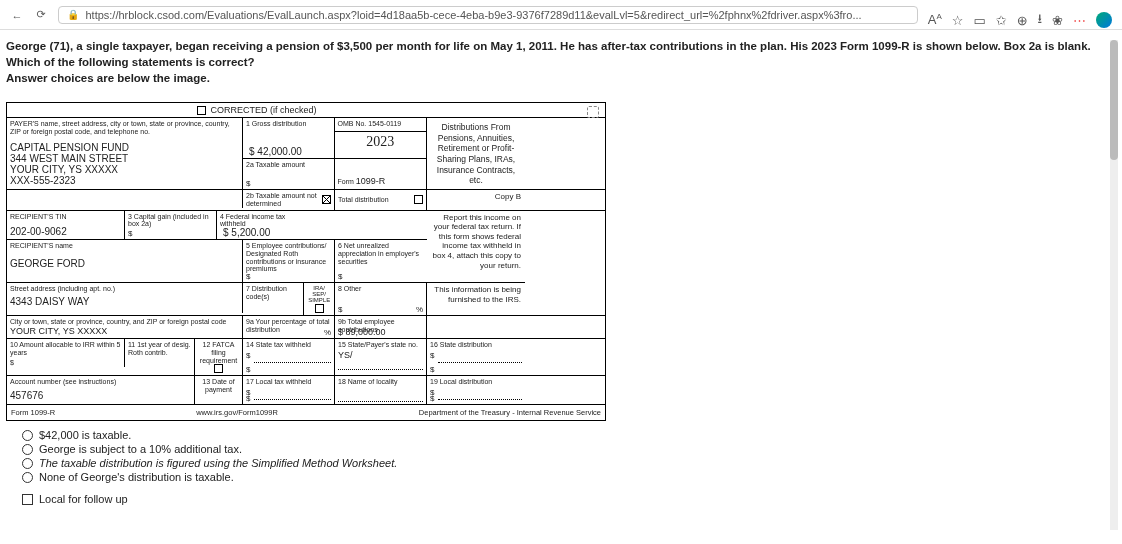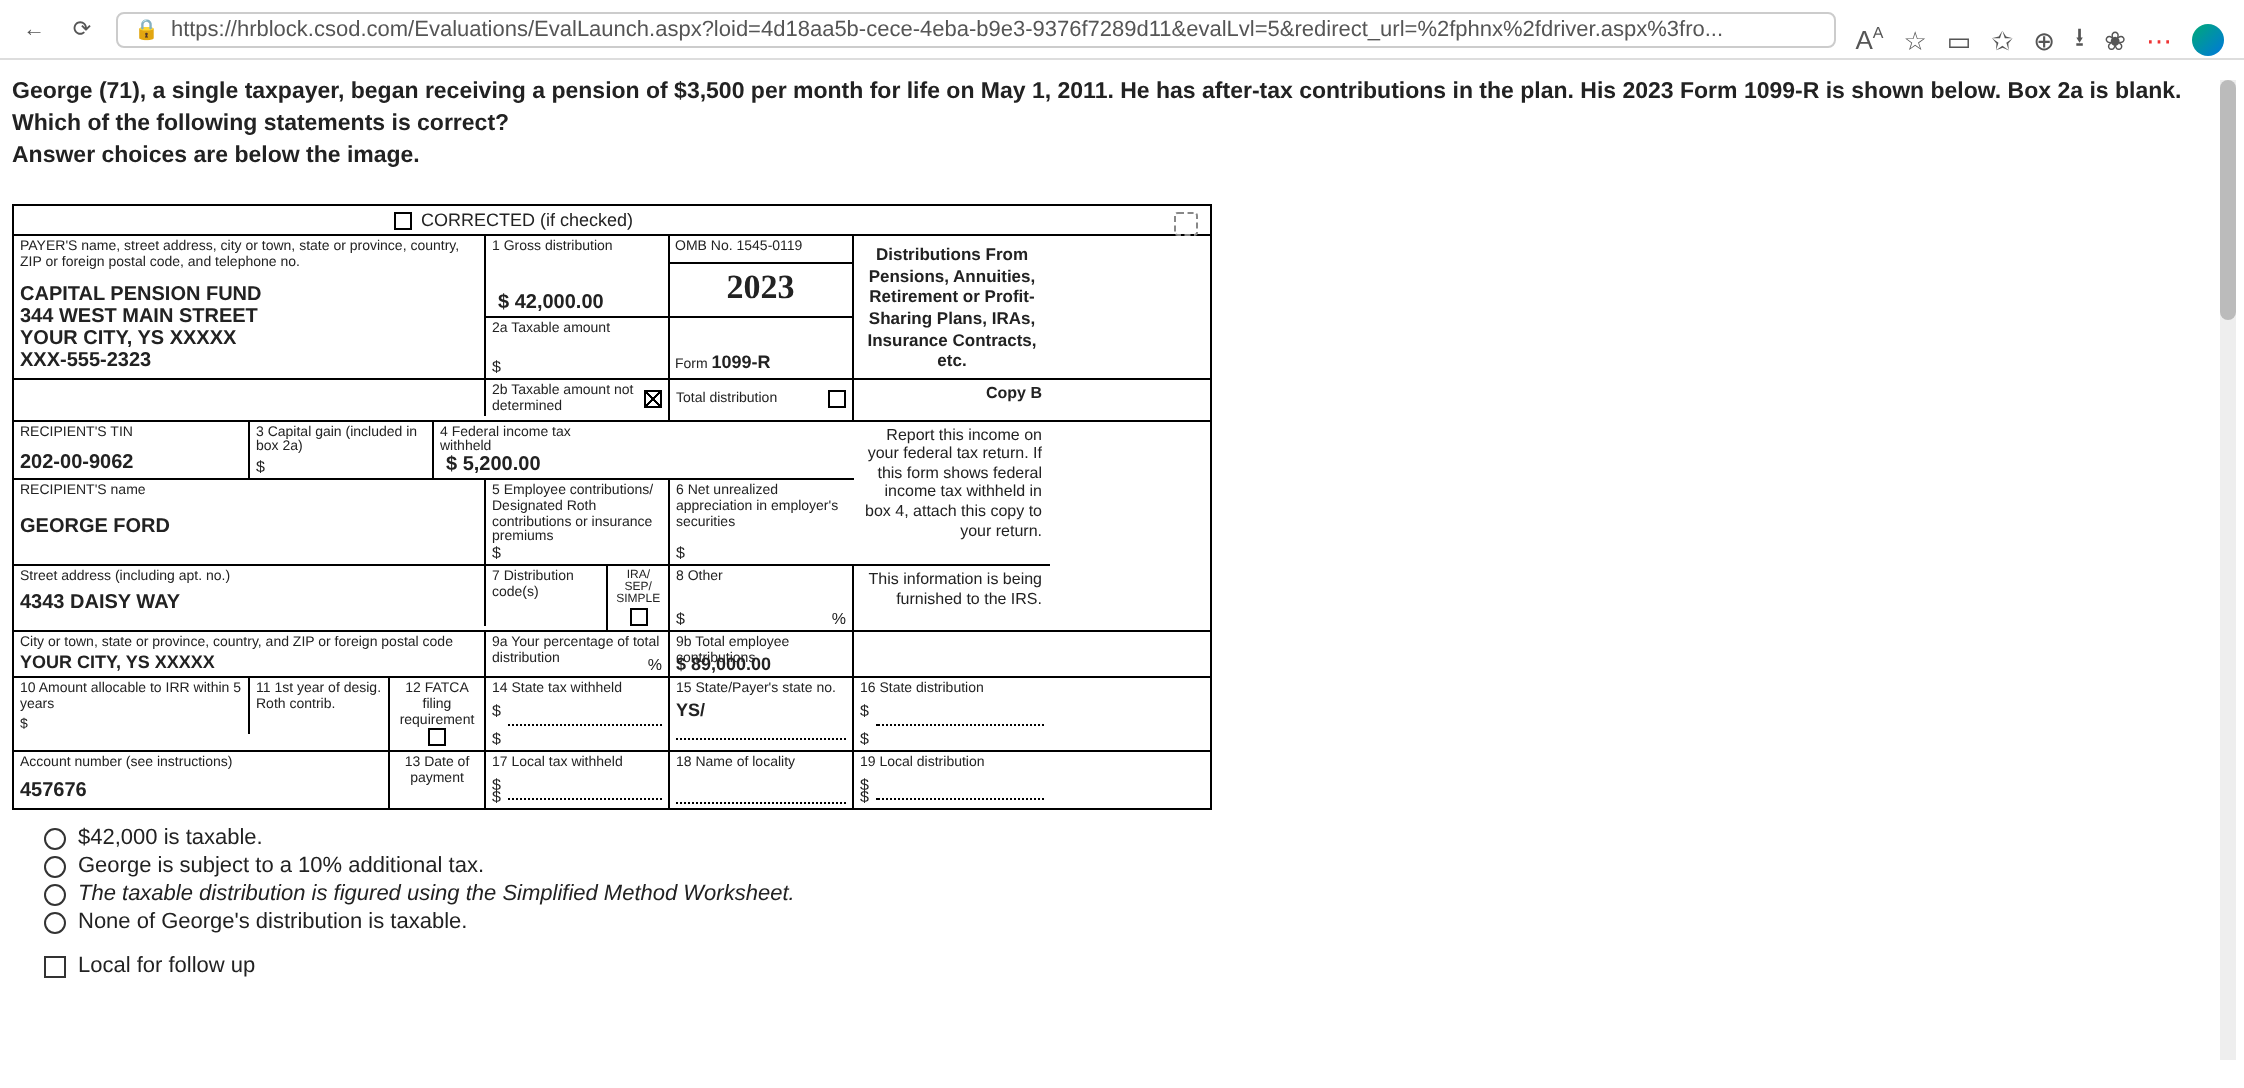--- a/index.html
+++ b/index.html
@@ -10,21 +10,21 @@
   .url-box .lock { font-size: 10px; }
   .right-icons { display:flex; gap:10px; align-items:center; color:#555;}
   .right-icons span{ font-size:13px;margin-top:11px;}
   .question { padding: 8px 6px 2px; font-size: 11.5px; font-weight: bold; line-height:1.4;}
   .subline { padding: 0 6px 10px; font-size: 11.5px; font-weight: bold;}
   .form-wrap { margin: 8px 0 8px 6px; width: 600px; border:1.5px solid #000; position:relative; font-size:8px;}
   .row { display:flex; border-bottom:1px solid #000;}
   .cell { border-right:1px solid #000; padding:2px 3px; position:relative;}
   .cell:last-child{border-right:none;}
   .small{font-size:7px; line-height:1.1;}
-  .bold{font-weight:bold;}
+  .bold{font-weight:normal;}
   .b10{font-size:10px;}
   .b9{font-size:9px;}
   .corrected{ text-align:center; font-size:9px; padding:2px 0; display:flex; align-items:center; justify-content:center; gap:4px;}
   .chk{ width:9px; height:9px; border:1px solid #000; display:inline-block; vertical-align:middle;}
   .dotted-line{ border-bottom:1px dotted #000; height:10px; }
   .radio-list{ margin: 6px 0 6px 22px;}
   .radio-list .opt{ display:flex; align-items:center; gap:6px; margin:2px 0; font-size:11px;}
   .radio-list .radio{ width:11px; height:11px; border:1.5px solid #333; border-radius:50%; display:inline-block;}
   .follow{ margin:10px 0 0 22px; display:flex; align-items:center; gap:6px; font-size:11px;}
   .follow .chk2{width:11px;height:11px;border:1.5px solid #333;display:inline-block;}
@@ -83,21 +83,21 @@
       <div class="bold b10">XXX-555-2323</div>
     </div>
     <div style="width:184px;display:flex;flex-direction:column;border-right:1px solid #000">
       <div style="display:flex;flex:1;border-bottom:1px solid #000">
         <div class="cell" style="width:92px;position:relative;height:40px">
           <div class="small">1  Gross distribution</div>
           <div class="bold b10 val" style="left:6px">$ <span>42,000.00</span></div>
         </div>
         <div style="width:92px;display:flex;flex-direction:column">
           <div class="cell small" style="border-bottom:1px solid #000;border-right:none;height:14px">OMB No. 1545-0119</div>
-          <div class="cell" style="border-right:none;flex:1;text-align:center"><span class="bold" style="font-size:17px;font-family:serif">2023</span></div>
+          <div class="cell" style="border-right:none;flex:1;text-align:center"><span class="bold" style="font-size:14px;font-family:serif">2023</span></div>
         </div>
       </div>
       <div style="display:flex;flex:1">
         <div class="cell" style="width:92px;height:30px;position:relative">
           <div class="small">2a  Taxable amount</div>
           <div class="val" style="left:3px">$</div>
         </div>
         <div class="cell" style="width:92px;border-right:none;position:relative">
           <div class="small val" style="left:3px;bottom:2px"><span>Form </span><span class="bold b9">1099-R</span></div>
         </div>
@@ -238,20 +238,25 @@
       <div class="dotted-line" style="margin-top:6px"></div>
     </div>
     <div class="cell" style="width:98px;position:relative">
       <div class="small">19  Local distribution</div>
       <div style="left:3px;position:absolute;top:12px">$</div>
         <div class="dotted-line" style="margin:4px 0 0 8px"></div>
       <div class="val" style="left:3px">$</div>
     </div>
   </div>
 
+  <div class="footer-row" style="border-top:1px solid #000">
+    <span><span>Form </span><span class="bold">1099-R</span></span>
+    <span>www.irs.gov/Form1099R</span>
+    <span>Department of the Treasury - Internal Revenue Service</span>
+  </div>
 </div>
 
 <div class="radio-list">
   <div class="opt">
       <span class="radio"></span>
       <span>$42,000 is taxable.</span>
     </div>
   <div class="opt">
       <span class="radio"></span>
       <span>George is subject to a 10% additional tax.</span>

